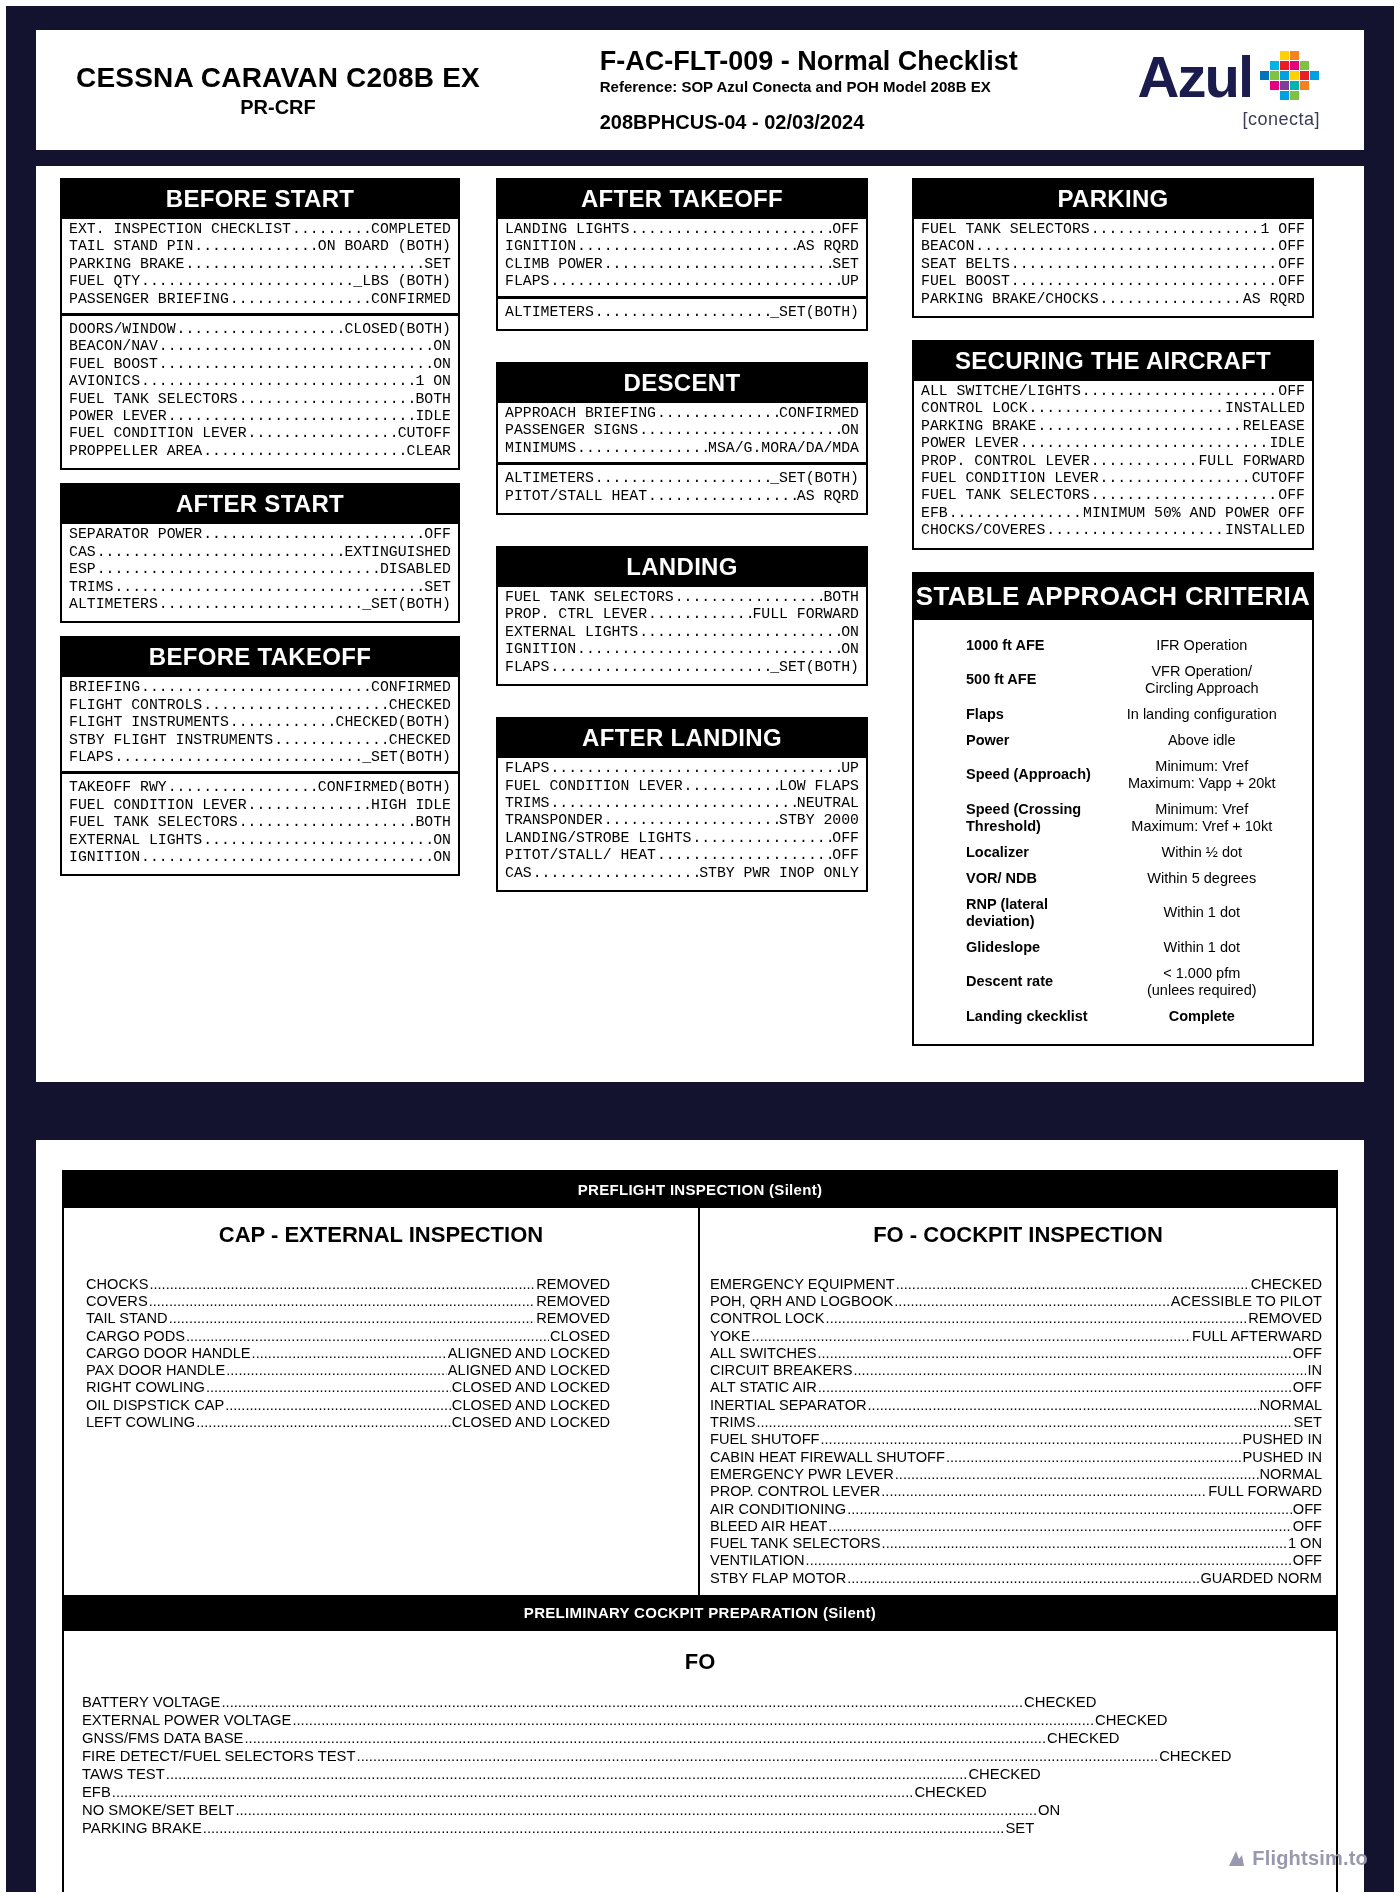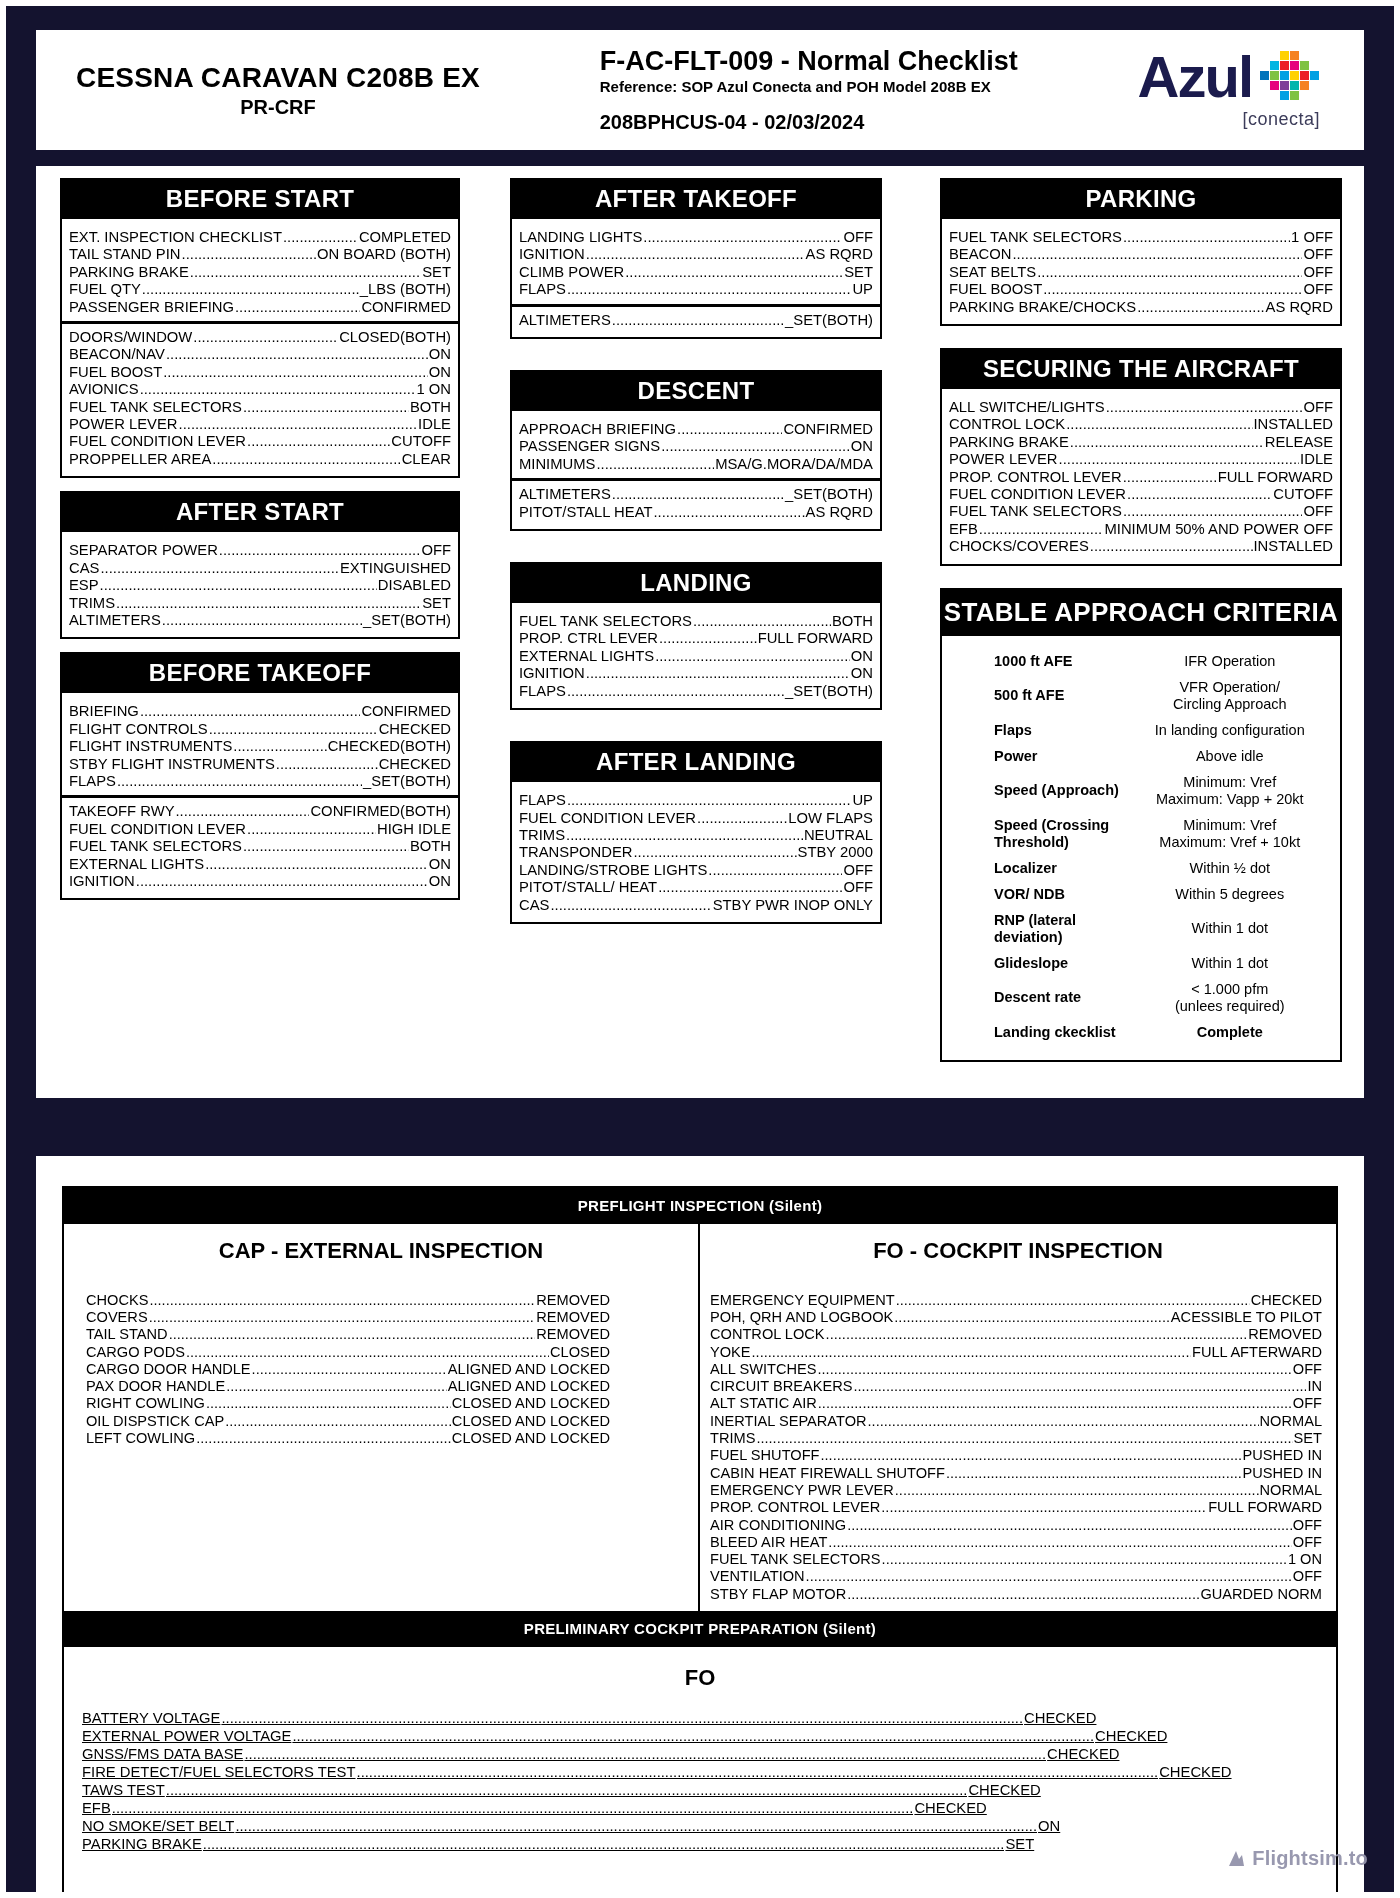--- a/index.html
+++ b/index.html
@@ -26,34 +26,34 @@
   .hdr-center{ }
   .hdr-doc{ font-size:27px; font-weight:bold; }
   .hdr-ref{ font-size:15px; font-weight:bold; margin-top:1px; }
   .hdr-code{ font-size:20px; font-weight:bold; margin-top:16px; }
   .hdr-logo{ text-align:right; }
   .logo-row{ display:flex; align-items:flex-start; justify-content:flex-end; gap:6px; }
   .logo-azul{ font-size:58px; font-weight:800; color:#1b1b4d; letter-spacing:-2px; line-height:.9; }
   .logo-conecta{ font-size:18px; color:#3c3c5a; margin-top:0px; letter-spacing:.5px; }
   
   .panel1{ margin:16px 30px 0; background:#fff; padding:12px 24px 14px; min-height:712px; }
-  .cols{ display:flex; align-items:flex-start;gap:14px; }
+  .cols{ display:flex; align-items:flex-start; }
   .col{ display:flex; flex-direction:column; }
   .col-1{ width:400px; margin-right:36px; }
   .col-2{ width:372px; margin-right:44px; }
   .col-3{ width:402px; }
   .box{ border:2px solid #000; background:#fff; }
   .col-1 .box{ margin-bottom:13px; }
   .col-2 .box{ margin-bottom:31px; }
   .col-3 .box{ margin-bottom:22px; }
   .box-bar{
     background:#000; color:#fff; font-weight:bold; text-align:center;
     font-size:24px; padding:5px 0 6px; letter-spacing:.3px;
   }
-  .box-body{ padding:10px 7px 8px; }
+  .box-body{ padding:2px 7px 8px;font-family:Liberation Mono, monospace; }
   .cl-row{ display:flex; align-items:baseline; font-size:14.8px; line-height:17.4px; white-space:nowrap; }
   .cl-label{ flex:0 0 auto; }
   .cl-dots{ flex:1 1 aupx; overflow:hidden; margin:0 1px; min-width:8px; }
   .cl-dots::before{
     content:"...................................................................................................................................................................................................";
   }
   .cl-value{ flex:0 0 auto; }
   .cl-divider{ height:3px; background:#000; margin:5px -7px; }
   
   .sa-body{ padding:8px 6px 10px; }
@@ -70,21 +70,21 @@
     font-size:15px; padding:9px 0 10px; letter-spacing:.3px;
   }
   .pf-cols{ display:flex; align-items:stretch; }
   .pf-col-left{ width:50%; border-right:2px solid #000; }
   .pf-col-right{ width:50%; }
   .pf-col-title{ text-align:center; font-weight:bold; font-size:22px; margin-top:14px; }
   .cap-list{ padding:28px 88px 10px 22px; }
   .fo-list{ padding:28px 14px 8px 10px; }
   .pf-cols .cl-row{ font-size:14.6px; line-height:17.3px; }
   .fo-sub{ text-align:center; font-weight:bold; font-size:22px; margin:18px 0 4px; }
-  .prelim-list{ padding:14px 16px 0 18px;text-decoration:underline; }
+  .prelim-list{ padding:14px 16px 0 18px; }
   .prelim-list .cl-row{ font-size:14.8px; line-height:18px; }
   .pf-filler{ height:148px; }
   
   .watermark{
     position:absolute; right:26px; bottom:22px;
     display:flex; align-items:center; gap:7px;
     color:#9393ab; font-weight:bold; font-size:20px; letter-spacing:.2px;
     opacity:.95;
   }
   .wm-icon{ display:inline-block; }

